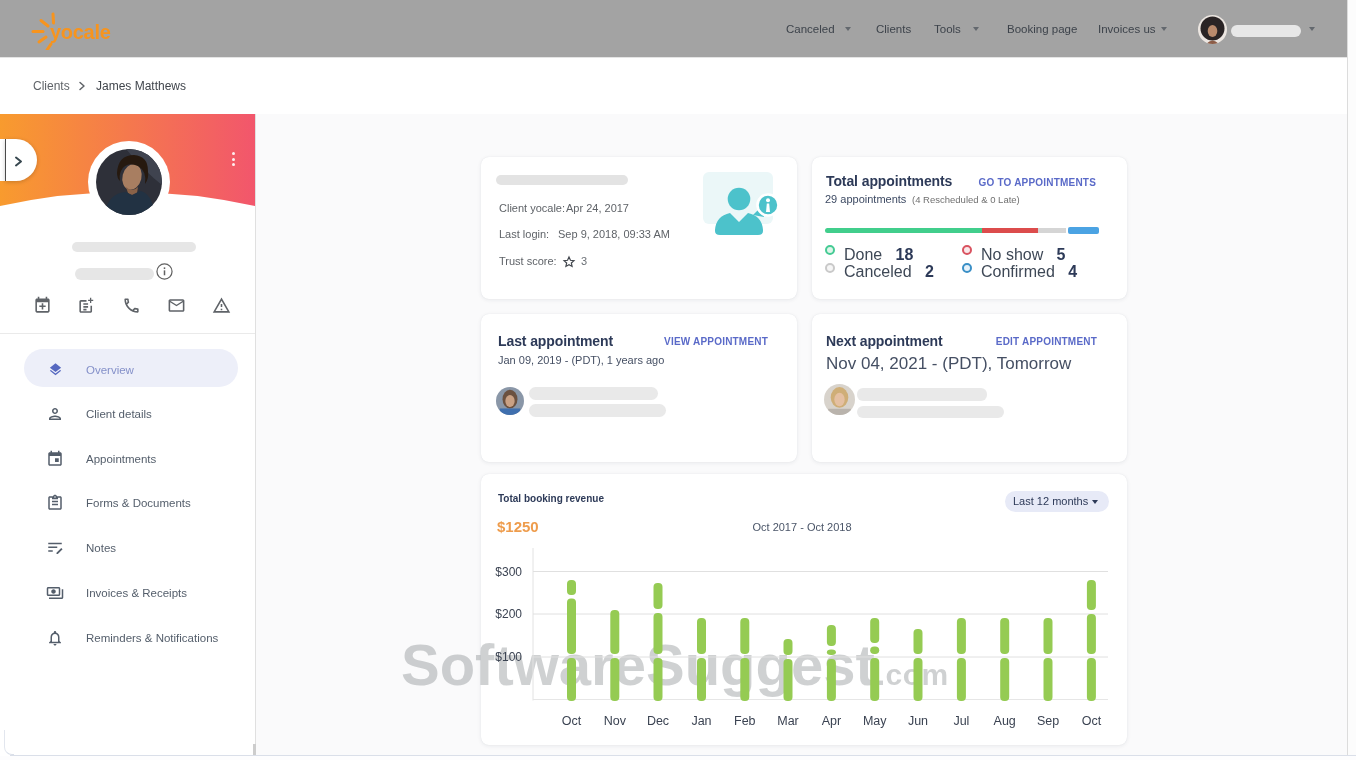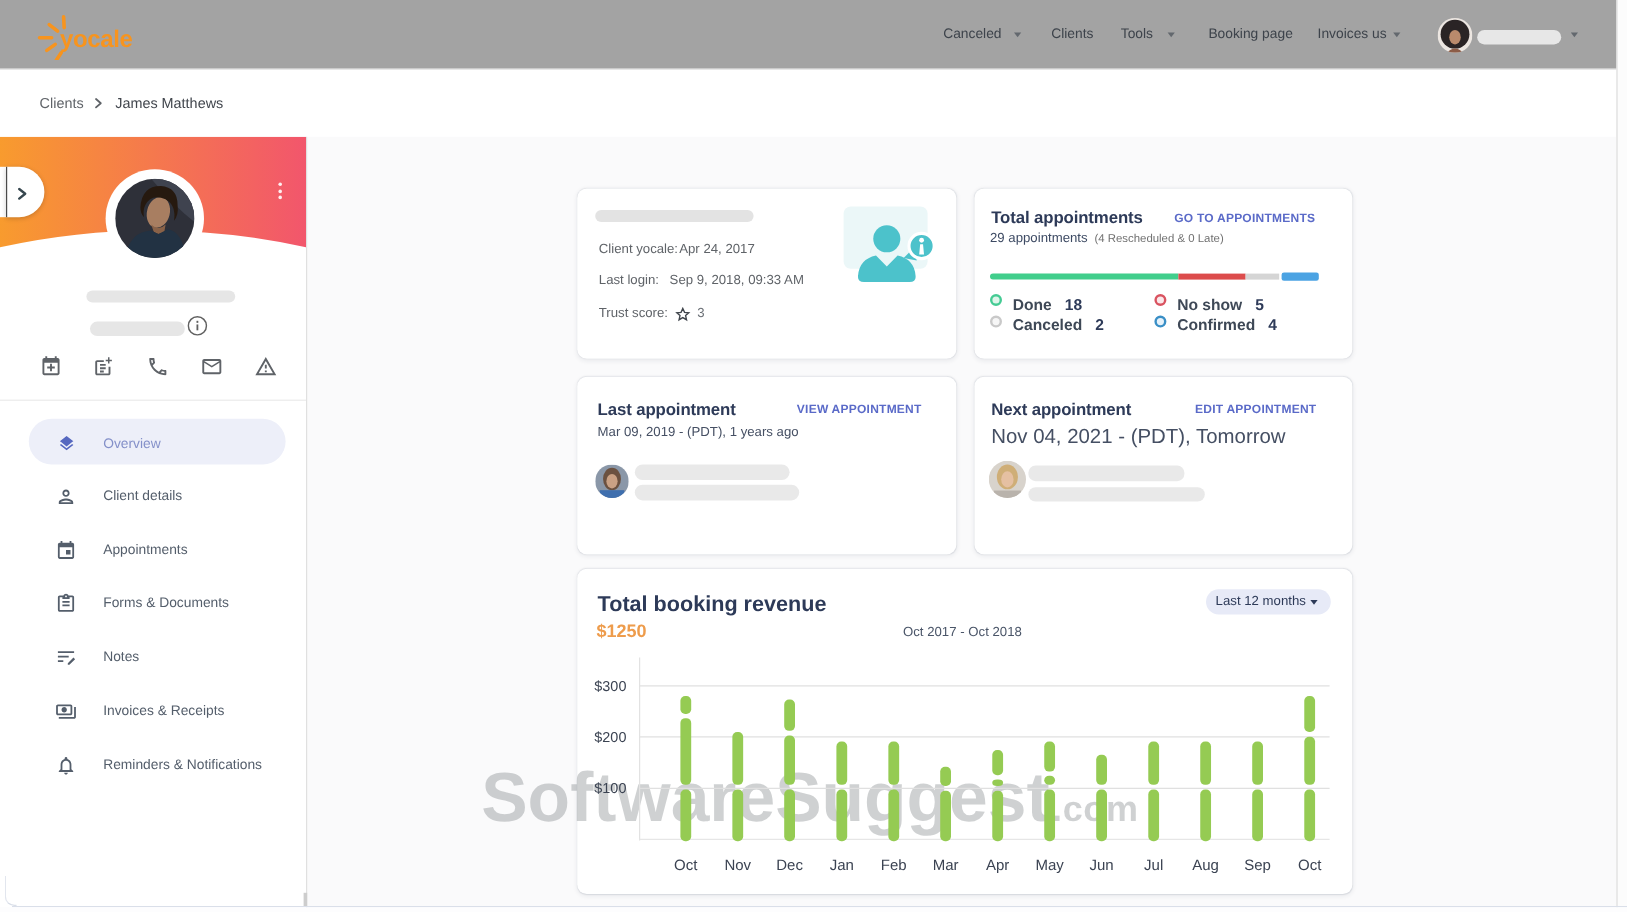--- a/index.html
+++ b/index.html
@@ -12,21 +12,21 @@
   #crumb { position:absolute; left:0; top:58px; width:1356px; height:56px; background:#fff; }
   #side { position:absolute; left:0; top:114px; width:256px; height:646px; background:#fff; border-right:1px solid #e0e0e0; }
   .mrow { position:absolute; left:0; width:256px; height:20px; }
   .mico { position:absolute; left:46px; top:0; }
   .mtxt { position:absolute; left:86px; top:3px; font-size:11.5px; color:#545e6b; }
   .card { position:absolute; background:#fff; border-radius:8px; box-shadow:0 1px 4px rgba(23,36,66,0.08), 0 0 1px rgba(23,36,66,0.10); }
   .h1 { font-size:14px; font-weight:bold; color:#2d3a58; letter-spacing:-0.1px; }
   .link { font-size:10px; font-weight:bold; color:#5a6ac8; letter-spacing:0.2px; }
   .gbar { position:absolute; background:#e3e3e3; border-radius:5px; }
   .lbl { position:absolute; font-size:11px; color:#5f6368; }
-  .leg { position:absolute; font-size:13px; color:#3e4856;font-weight:bold; }
+  .leg { position:absolute; font-size:16px; color:#3e4856; }
   .leg b { color:#2d3a58; }
   .ring { position:absolute; width:10px; height:10px; border-radius:50%; }
   #wm { position:absolute; left:401px; top:636px; z-index:5; color:rgba(90,95,100,0.29); font-weight:bold; font-size:58px; line-height:1; white-space:nowrap; }
   #wm span { font-size:30px; letter-spacing:0.5px; margin-left:2px; }
 </style>
 </head>
 <body>
 
 <div id="hdr">
   <svg class="abs" style="left:30px;top:10px" width="120" height="40" viewBox="0 0 120 40">
@@ -217,21 +217,21 @@
   <div class="leg" style="left:169px;top:88.6px">No show&nbsp;&nbsp; <b>5</b></div>
   <div class="ring" style="left:13px;top:105.7px;border:2.3px solid #c9c9c9;background:#f6f6f6"></div>
   <div class="leg" style="left:32px;top:106.3px">Canceled&nbsp;&nbsp; <b>2</b></div>
   <div class="ring" style="left:150px;top:105.7px;border:2.3px solid #3a8fc6;background:#e7f2fa"></div>
   <div class="leg" style="left:169px;top:106.3px">Confirmed&nbsp;&nbsp; <b>4</b></div>
 </div>
 
 <div class="card" style="left:481px;top:314px;width:316px;height:148px">
   <div class="h1 abs" style="left:17px;top:18.5px">Last appointment</div>
   <div class="link abs" style="right:29px;top:22px">VIEW APPOINTMENT</div>
-  <div class="abs" style="left:17px;top:39.5px;font-size:11px;color:#454f63">Mar 09, 2019 - (PDT), 1 years ago</div>
+  <div class="abs" style="left:17px;top:39.5px;font-size:11px;color:#454f63">Jan 09, 2019 - (PDT), 1 years ago</div>
   <svg class="abs" style="left:15px;top:72.7px" width="28" height="28" viewBox="0 0 30 30">
     <defs>
         <clipPath id="wc1">
           <circle cx="15" cy="15" r="15"></circle>
         </clipPath>
       </defs>
     <g clip-path="url(#wc1)">
       <rect width="30" height="30" fill="#8a97a8"></rect>
       <ellipse cx="15" cy="13" rx="8" ry="10" fill="#6b5140"></ellipse>
       <ellipse cx="15" cy="15" rx="5" ry="6.5" fill="#caa184"></ellipse>
@@ -257,21 +257,21 @@
       <ellipse cx="15" cy="13" rx="8.5" ry="10" fill="#cfae77"></ellipse>
       <ellipse cx="15" cy="15" rx="5" ry="6.5" fill="#e5c0a2"></ellipse>
       <rect x="4" y="24" width="22" height="7" fill="#b9b3ac"></rect>
     </g>
   </svg>
   <div class="gbar" style="left:45px;top:74px;width:130px;height:12.5px;background:#e9e9e9;border-radius:6px"></div>
   <div class="gbar" style="left:45px;top:92px;width:147px;height:12px;background:#e9e9e9;border-radius:6px"></div>
 </div>
 
 <div class="card" style="left:481px;top:474px;width:646px;height:271px">
-  <div class="abs" style="left:17px;top:18.5px;font-size:18px;font-weight:bold;color:#2d3a58">Total booking revenue</div>
+  <div class="abs" style="left:17px;top:18.5px;font-size:10px;font-weight:bold;color:#2d3a58">Total booking revenue</div>
   <div class="abs" style="left:524px;top:17px;width:104px;height:21px;border-radius:10.5px;background:#e7eaf7"></div>
   <div class="abs" style="left:532px;top:21px;font-size:11px;color:#2d3a58">Last 12 months</div>
   <div class="caret" style="left:611px;top:26px;border-top-color:#2d3a58;border-left-width:3.5px;border-right-width:3.5px;border-top-width:4px"></div>
   <div class="abs" style="left:16px;top:43.5px;font-size:15px;font-weight:bold;color:#ee9c4c">$1250</div>
   <div class="abs" style="left:241px;top:47px;width:160px;text-align:center;font-size:11px;color:#4a5568">Oct 2017 - Oct 2018</div>
   <svg class="abs" style="left:0;top:0;z-index:10" width="646" height="271" viewBox="0 0 646 271">
     <line x1="52" y1="74" x2="52" y2="226.5" stroke="#e2e2e2"></line>
     <line x1="52" y1="97.5" x2="627" y2="97.5" stroke="#e0e0e0"></line>
     <line x1="52" y1="140" x2="627" y2="140" stroke="#e0e0e0"></line>
     <line x1="52" y1="183" x2="627" y2="183" stroke="#e0e0e0"></line>

